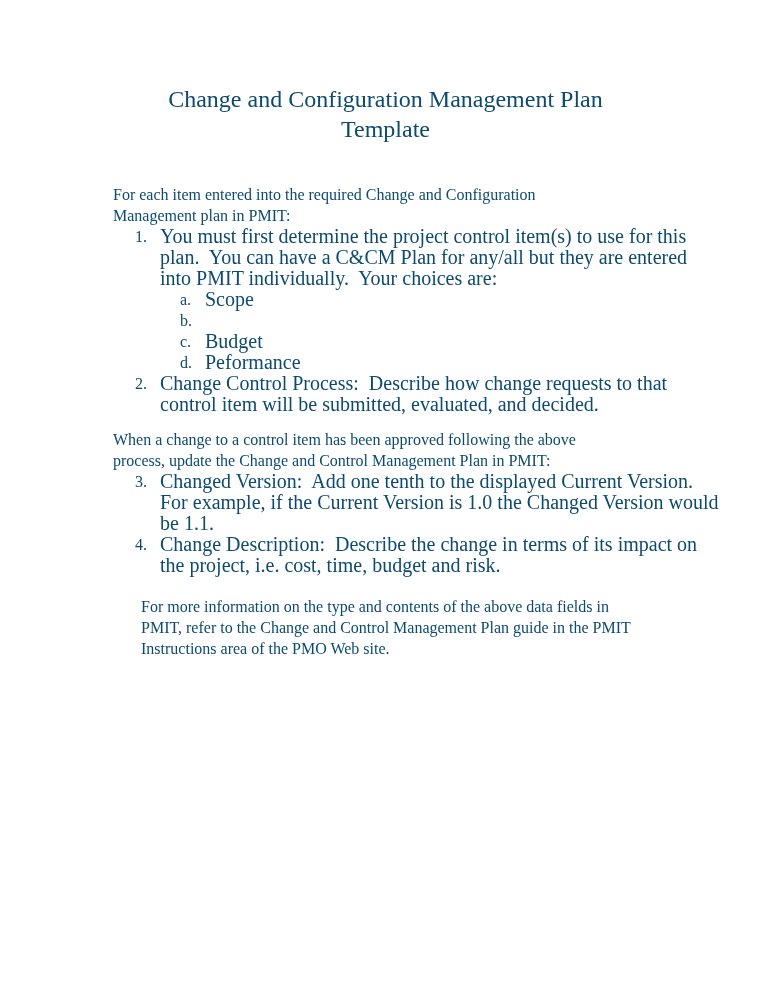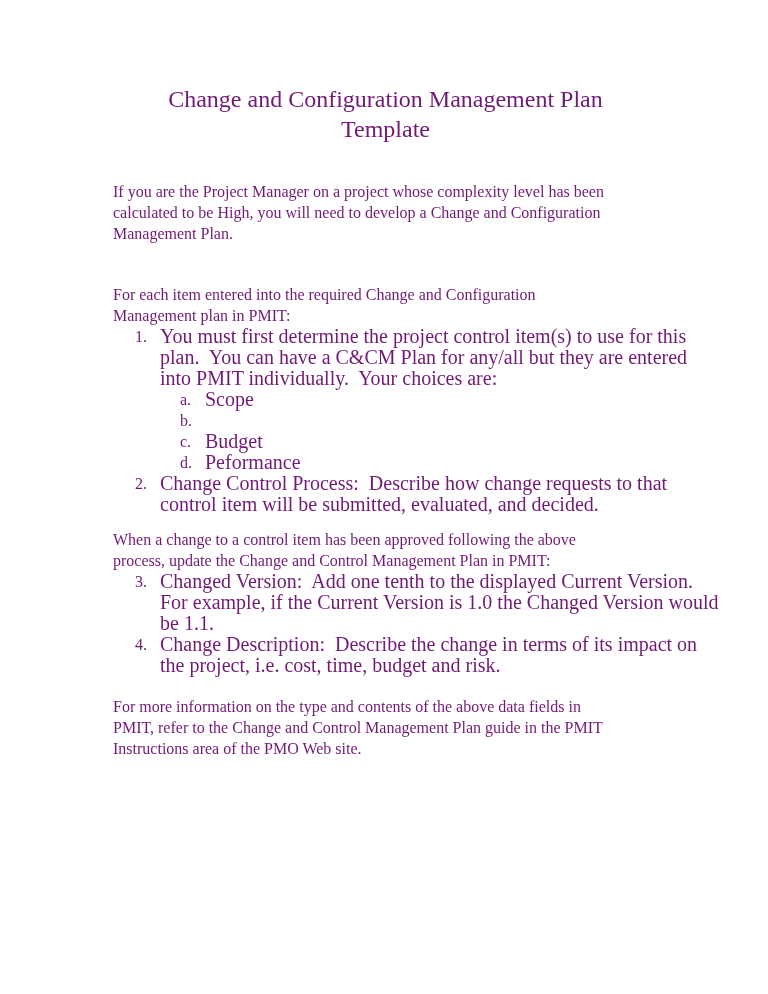--- a/index.html
+++ b/index.html
@@ -7,21 +7,21 @@
     padding: 0;
     background: #ffffff;
   }
   .page {
     position: relative;
     width: 768px;
     height: 994px;
     background: #ffffff;
     overflow: hidden;
     font-family: "Liberation Serif", "DejaVu Serif", serif;
-    color: #701a75;
+    color: #0c4a6e;
   }
   .content {
     padding: 84px 110px 0 113px;
   }
   .title {
     margin: 0;
     font-size: 24px;
     line-height: 30px;
     font-weight: normal;
     text-align: center;
@@ -37,20 +37,21 @@
     margin-top: 37px;
   }
   .section-1 {
     margin-top: 40px;
   }
   .section-2 {
     margin-top: 14px;
   }
   .footer-para {
     margin-top: 20px;
+    margin-left: 28px;
   }
   .num-item {
     display: flex;
     align-items: flex-start;
   }
   .num-label {
     flex: 0 0 25px;
     margin-left: 22px;
     font-size: 16px;
     line-height: 21px;
@@ -82,23 +83,20 @@
 </style>
 </head>
 <body>
 
 <div class="page">
   <div class="content">
 
     <h1 class="title">Change and Configuration Management Plan
 Template</h1>
 
-    <p class="para intro">If you are the Project Manager on a project whose complexity level has been
-calculated to be High, you will need to develop a Change and Configuration
-Management Plan.</p>
 
     <div class="section-1">
       <p class="para">For each item entered into the required Change and Configuration
 Management plan in PMIT:</p>
 
       <div class="num-item">
         <span class="num-label">1.</span>
         <span class="num-text">You must first determine the project control item(s) to use for this
 plan.  You can have a C&amp;CM Plan for any/all but they are entered
 into PMIT individually.  Your choices are:</span>

